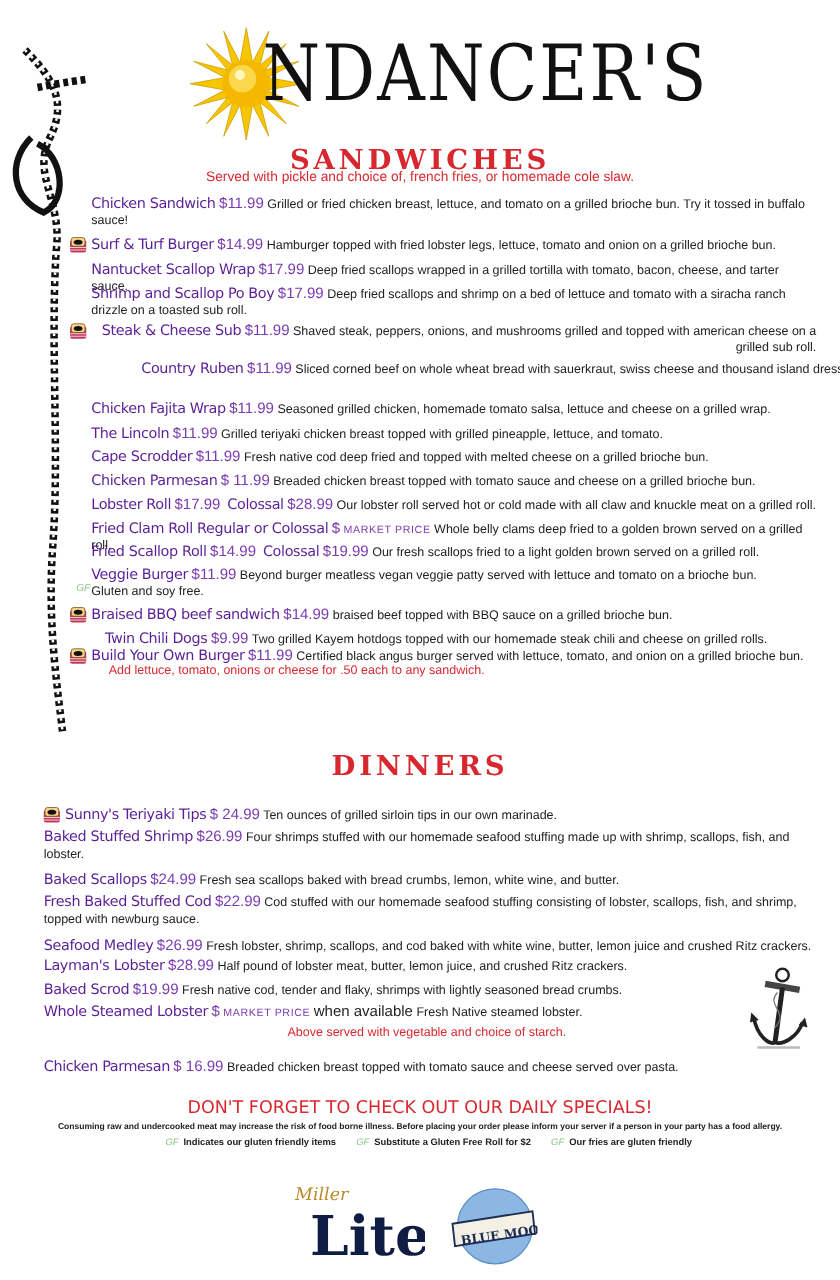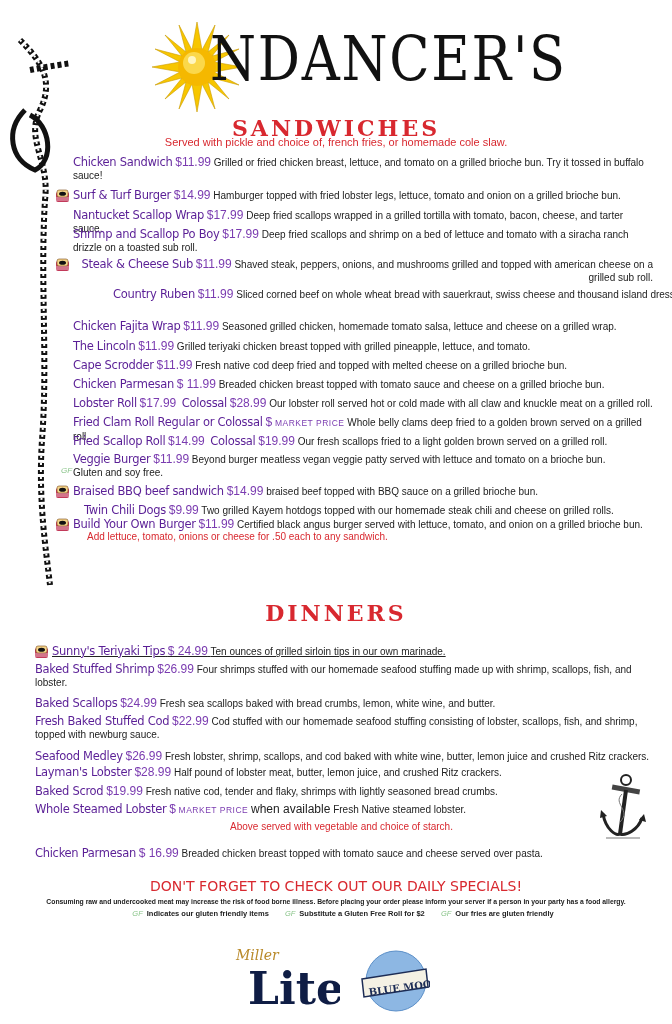--- a/index.html
+++ b/index.html
@@ -114,21 +114,21 @@
         <line x1="1" y1="10" x2="14" y2="10" stroke="#fff" stroke-width="0.6"></line>
         <line x1="1" y1="12" x2="14" y2="12" stroke="#fff" stroke-width="0.6"></line>
       </svg></span>
   </div>
 
 <div class="red-note" style="left:87px; top:531px;">Add lettuce, tomato, onions or cheese for .50 each to any sandwich.</div>
 
 <div class="section-title" style="top:600px;">DINNERS</div>
 
 <div id="dinner-list">
-    <div class="item" style="left: 52px; top: 645px; width: 600px; text-decoration: underline;"><span class="name">Sunny's Teriyaki Tips</span> <span class="price">$ 24.99</span> <span class="desc">Ten ounces of grilled sirloin tips in our own marinade.</span></div>
+    <div class="item" style="left: 52px; top: 645px; width: 600px;"><span class="name">Sunny's Teriyaki Tips</span> <span class="price">$ 24.99</span> <span class="desc">Ten ounces of grilled sirloin tips in our own marinade.</span></div>
     <span class="cow" style="left: 34px; top: 644px;"><svg viewBox="0 0 15 15" width="15" height="15">
         <rect x="1" y="4" width="13" height="10" rx="2" fill="#c23a5a"></rect>
         <rect x="2" y="2" width="11" height="7" rx="2" fill="#f5d48a" stroke="#7a4a1a" stroke-width="0.6"></rect>
         <ellipse cx="7.5" cy="5.8" rx="3.5" ry="2" fill="#111"></ellipse>
         <line x1="1" y1="10" x2="14" y2="10" stroke="#fff" stroke-width="0.6"></line>
         <line x1="1" y1="12" x2="14" y2="12" stroke="#fff" stroke-width="0.6"></line>
       </svg></span>
     <div class="item" style="left: 35px; top: 663px; width: 610px;"><span class="name">Baked Stuffed Shrimp</span> <span class="price">$26.99</span> <span class="desc">Four shrimps stuffed with our homemade seafood stuffing made up with shrimp, scallops, fish, and lobster.</span></div>
     <div class="item" style="left: 35px; top: 697px; width: 610px;"><span class="name">Baked Scallops</span> <span class="price">$24.99</span> <span class="desc">Fresh sea scallops baked with bread crumbs, lemon, white wine, and butter.</span></div>
     <div class="item" style="left: 35px; top: 715px; width: 620px;"><span class="name">Fresh Baked Stuffed Cod</span> <span class="price">$22.99</span> <span class="desc">Cod stuffed with our homemade seafood stuffing consisting of lobster, scallops, fish, and shrimp, topped with newburg sauce.</span></div>

